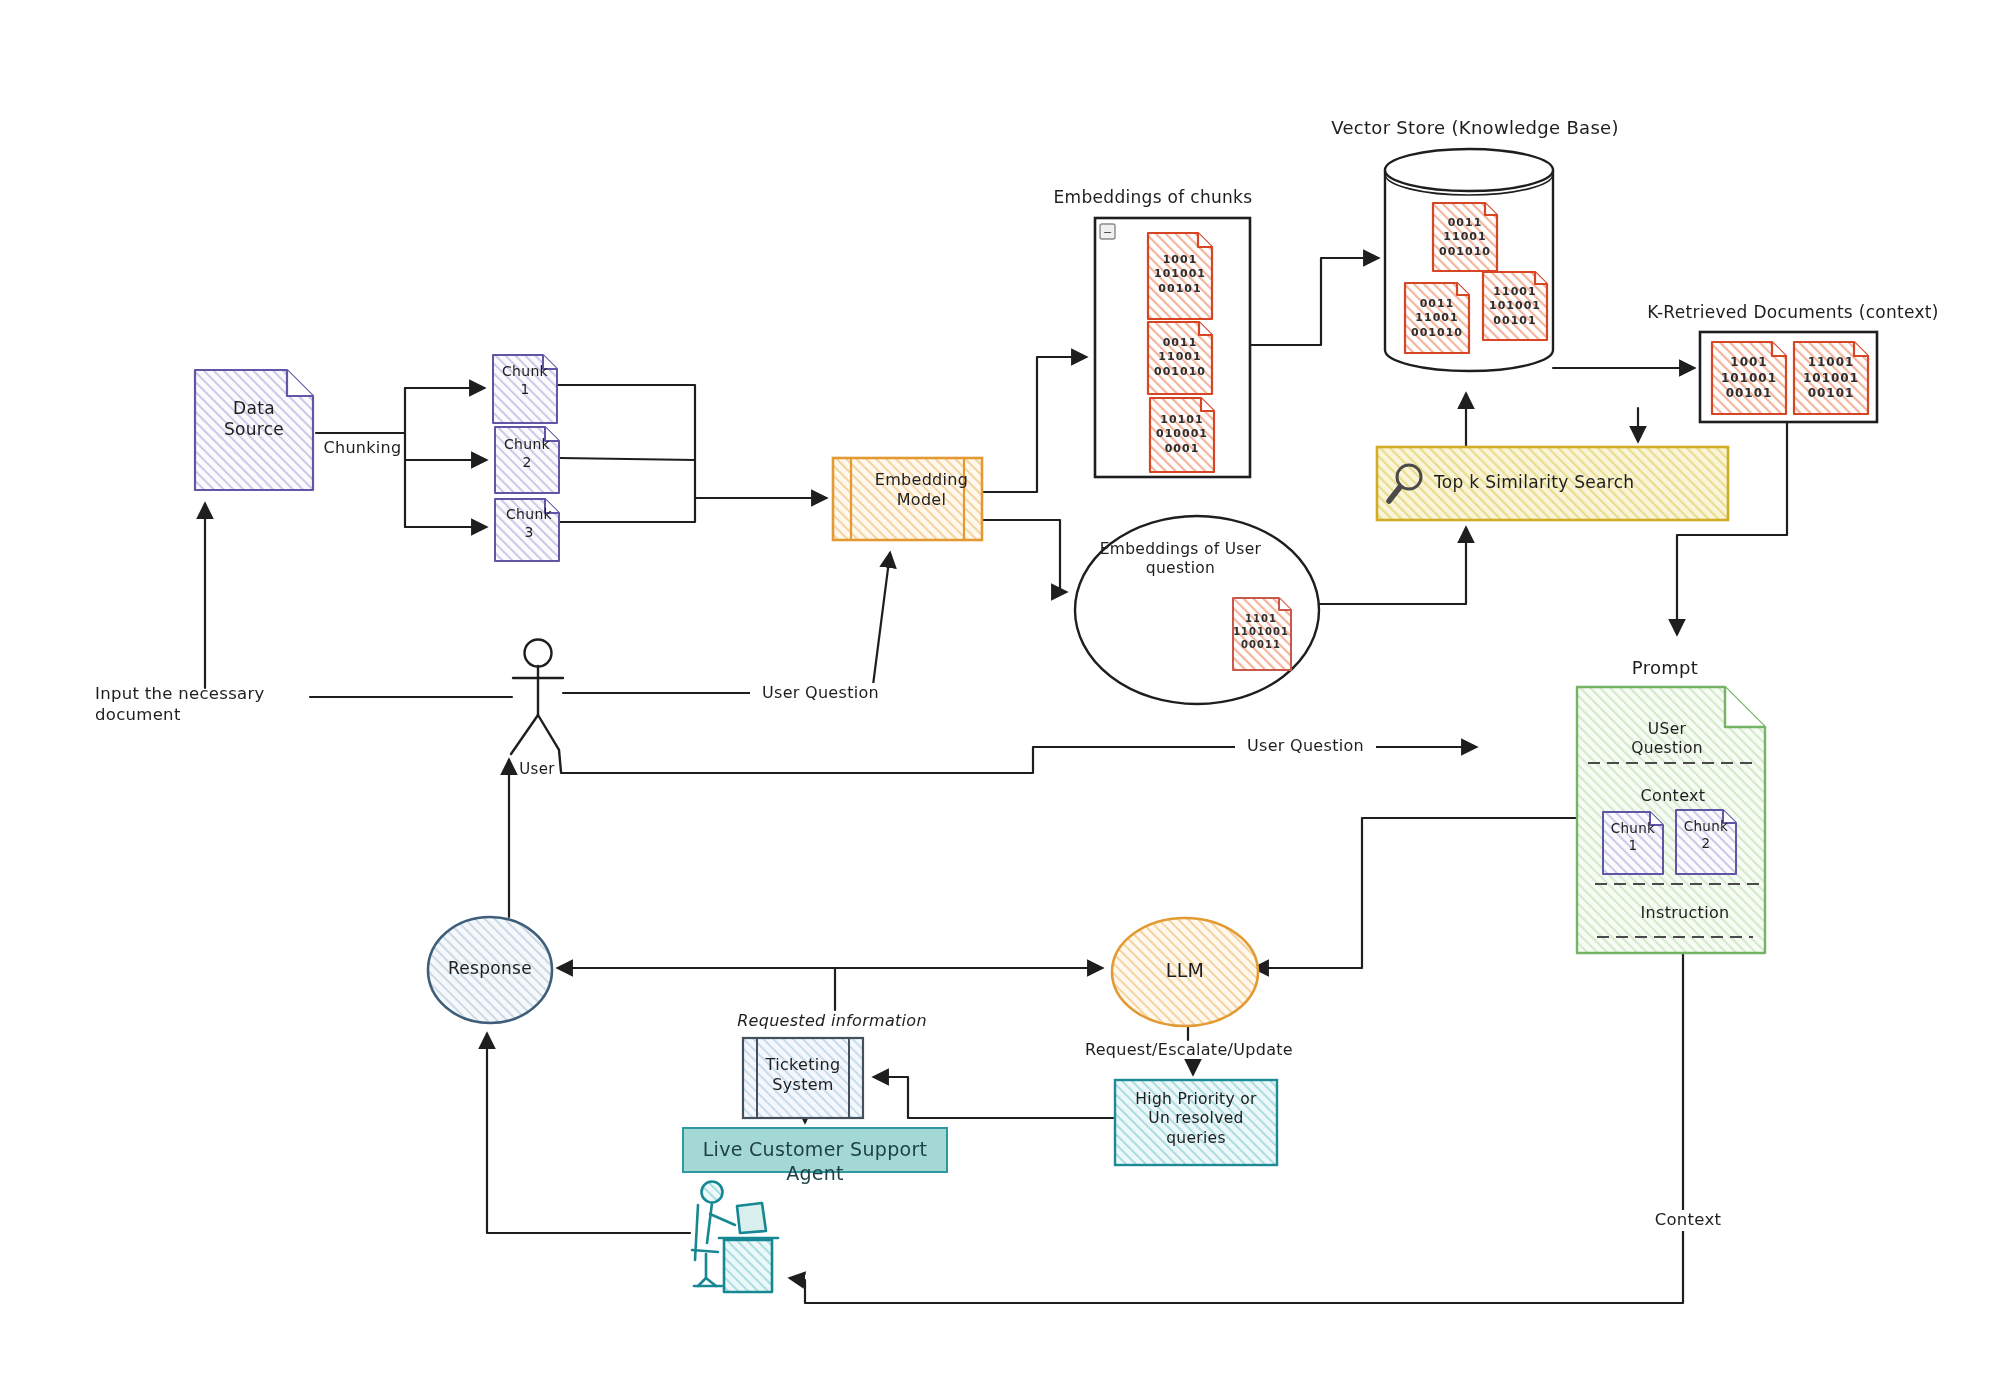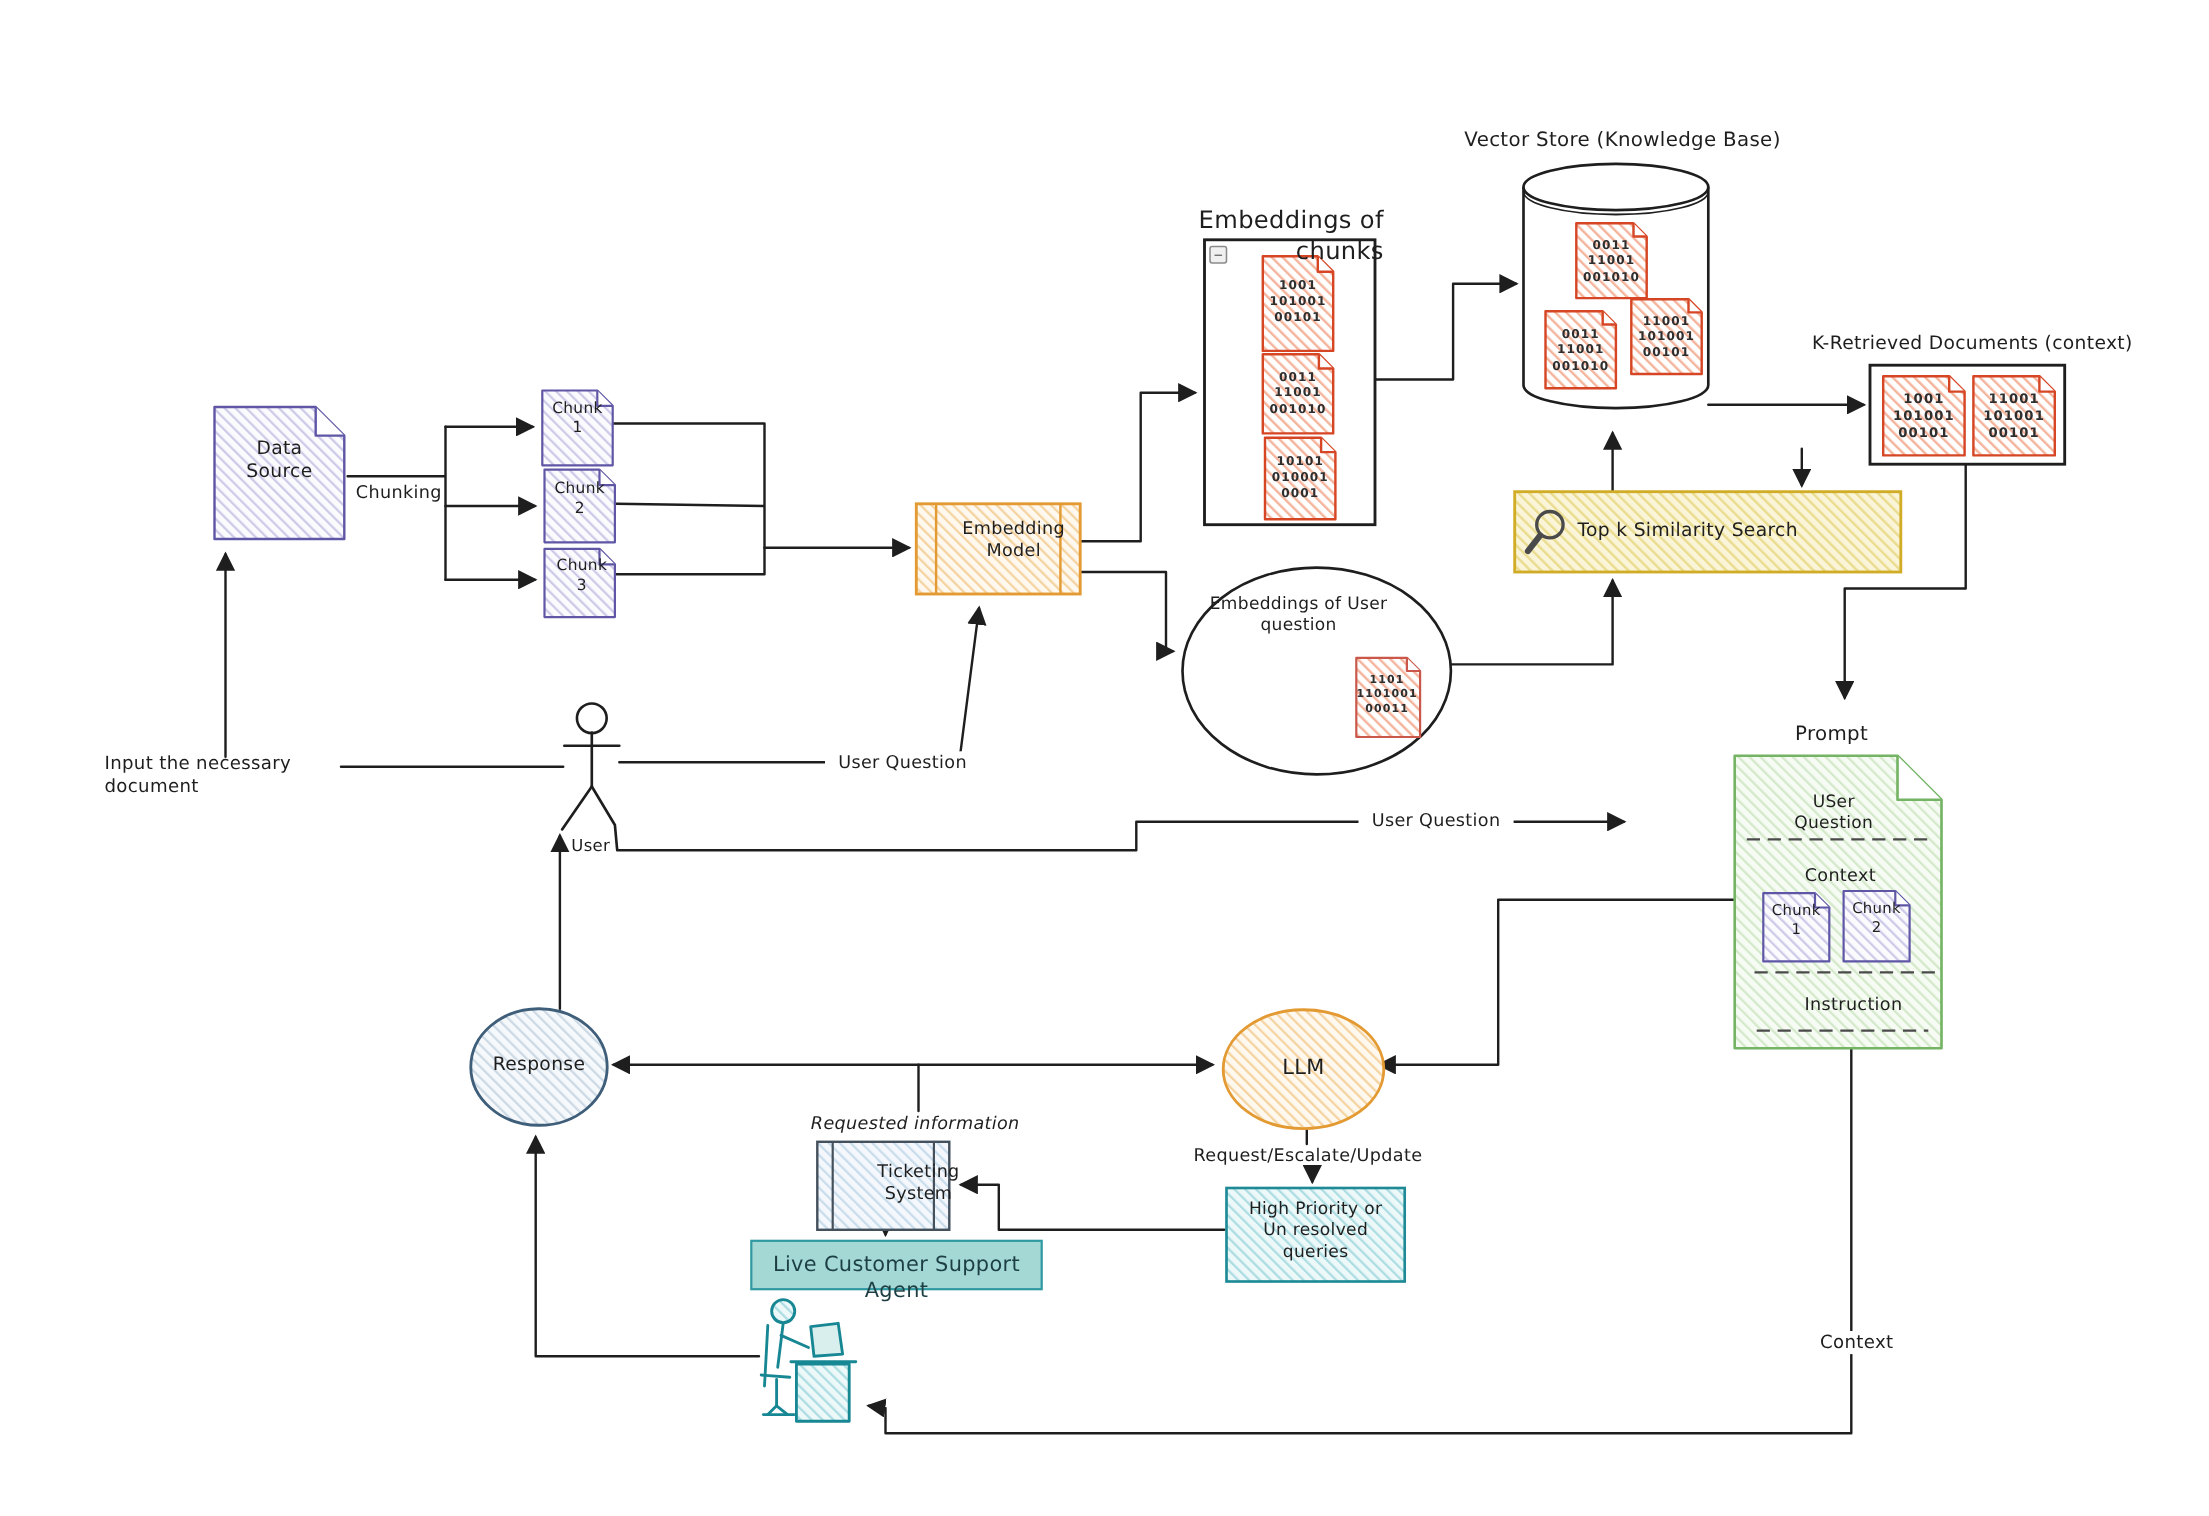--- a/index.html
+++ b/index.html
@@ -232,40 +232,40 @@
 1</div>
 <div class="lbl" style="left:491px;top:436px;width:72px;font-size:14px;" data_interactable="false">Chunk
 2</div>
 <div class="lbl" style="left:493px;top:506px;width:72px;font-size:14px;">Chunk
 3</div>
 <div class="lbl left" style="left:95px;top:684px;width:240px;font-size:16.5px;">Input the necessary document</div>
 <div class="lbl" style="left:833px;top:470px;width:177px;font-size:16px;">Embedding
 Model</div>
 <div class="lbl bgw" style="left:750px;top:683px;width:135px;font-size:16px;">User Question</div>
 <div class="lbl" style="left:512px;top:760px;width:50px;font-size:15px;">User</div>
-<div class="lbl" style="left:1048px;top:187px;width:210px;font-size:22px;text-align:right;">Embeddings of chunks</div>
+<div class="lbl" style="left:1048px;top:187px;width:210px;font-size:17px;">Embeddings of chunks</div>
 <div class="lbl" style="left:1310px;top:117px;width:330px;font-size:18px;">Vector Store (Knowledge Base)</div>
 <div class="lbl" style="left:1628px;top:302px;width:330px;font-size:17px;">K-Retrieved Documents (context)</div>
 <div class="lbl left" style="left:1434px;top:472px;width:270px;font-size:17px;">Top k Similarity Search</div>
 <div class="lbl" style="left:1078px;top:540px;width:205px;font-size:15.5px;">Embeddings of User
 question</div>
 <div class="lbl" style="left:1625px;top:657px;width:80px;font-size:18px;">Prompt</div>
 <div class="lbl" style="left:1607px;top:720px;width:120px;font-size:15.5px;">USer
 Question</div>
 <div class="lbl" style="left:1613px;top:786px;width:120px;font-size:16px;">Context</div>
 <div class="lbl" style="left:1599px;top:820px;width:68px;font-size:13.5px;">Chunk
 1</div>
 <div class="lbl" style="left:1672px;top:818px;width:68px;font-size:13.5px;">Chunk
 2</div>
 <div class="lbl" style="left:1625px;top:903px;width:120px;font-size:16px;">Instruction</div>
 <div class="lbl bgw" style="left:1235px;top:736px;width:135px;font-size:16px;">User Question</div>
 <div class="lbl" style="left:428px;top:958px;width:124px;font-size:17px;">Response</div>
 <div class="lbl" style="left:1125px;top:959px;width:120px;font-size:19px;">LLM</div>
 <div class="lbl" style="left:722px;top:1011px;width:220px;font-size:16px;font-style:italic;">Requested information</div>
-<div class="lbl" style="left:743px;top:1055px;width:120px;font-size:16px;margin-left:32px;">Ticketing
+<div class="lbl" style="left:743px;top:1055px;width:120px;font-size:16px;">Ticketing
 System</div>
 <div class="lbl" style="left:1065px;top:1040px;width:248px;font-size:16px;">Request/Escalate/Update</div>
 <div class="lbl" style="left:1115px;top:1090px;width:162px;font-size:15.5px;">High Priority or
 Un resolved
 queries</div>
 <div class="lbl" style="left:683px;top:1138px;width:264px;font-size:19px;color:#1d3f44;">Live Customer Support Agent</div>
 <div class="lbl bgw" style="left:1645px;top:1210px;width:80px;font-size:16.5px;">Context</div>
 
 <div class="bin" style="left:1146px;top:253px;width:68px;font-size:11px;">1001
 101001

